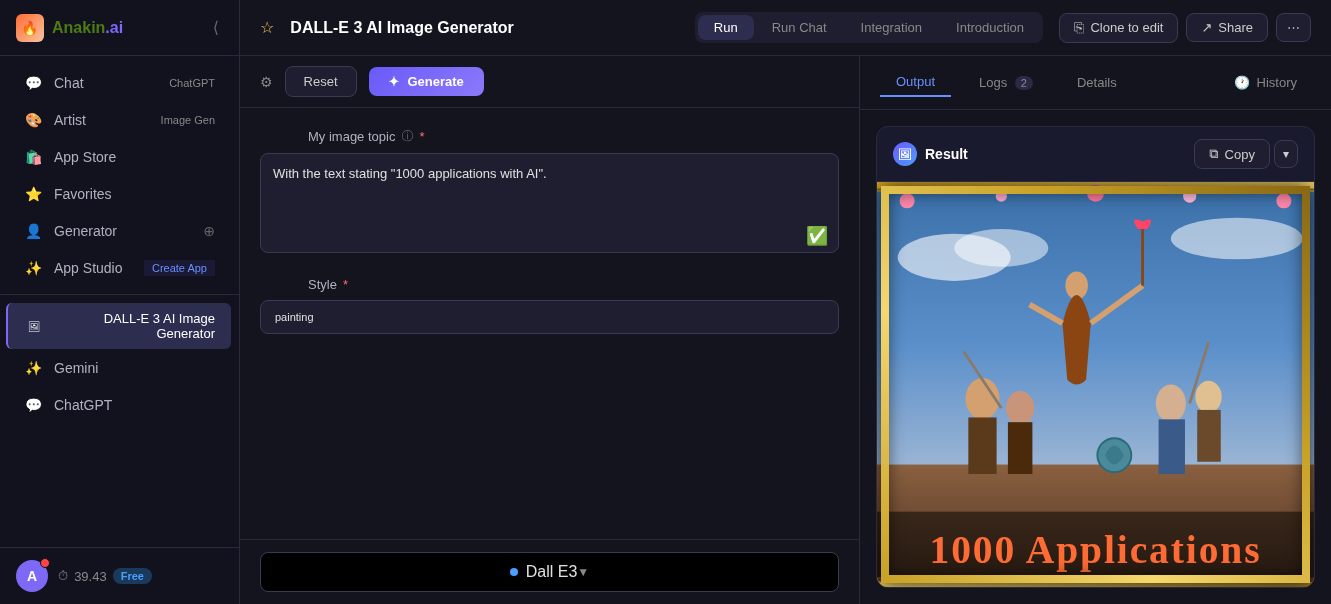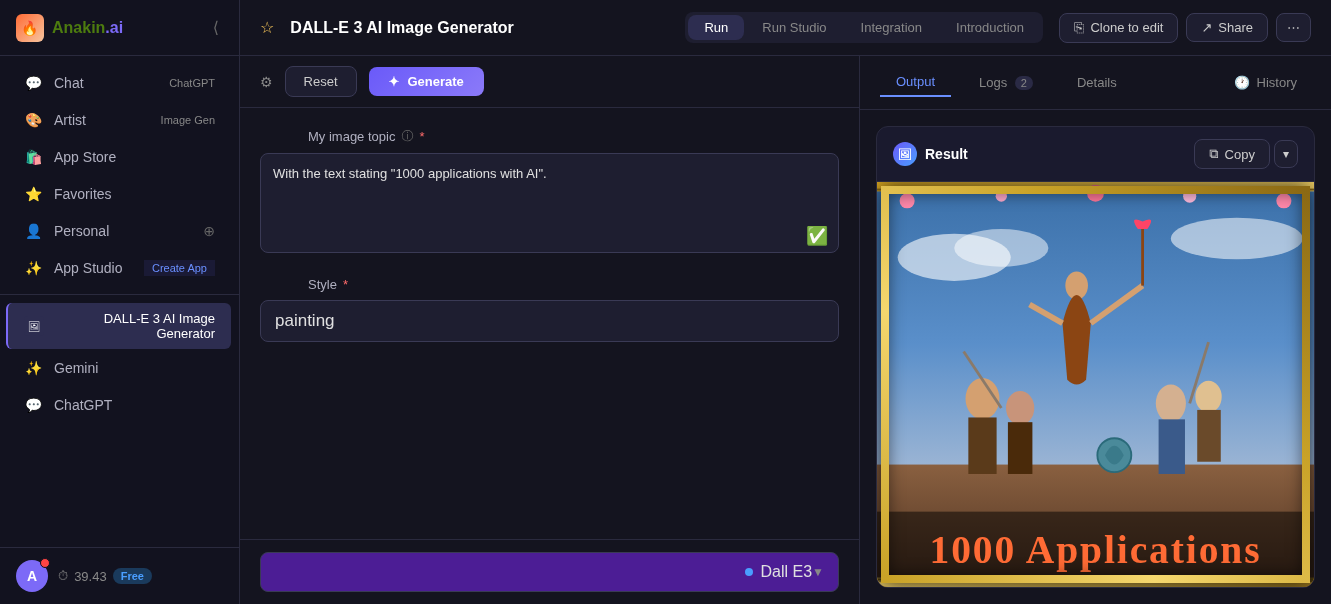--- a/index.html
+++ b/index.html
@@ -101,30 +101,30 @@
     .textarea-field {
       width: 100%; height: 100px; background: #1e1e30; border: 1px solid #3a3a55;
       border-radius: 8px; color: #e0e0e0; font-size: 13px; padding: 12px;
       resize: none; outline: none; font-family: inherit; position: relative;
     }
     .textarea-wrapper { position: relative; margin-bottom: 20px; }
     .textarea-check { position: absolute; bottom: 10px; right: 10px; font-size: 18px; }
 
     .style-input {
       width: 100%; background: #1e1e30; border: 1px solid #3a3a55;
-      border-radius: 8px; color: #e0e0e0; font-size: 17px; padding: 10px 14px;
+      border-radius: 8px; color: #e0e0e0; font-size: 11px; padding: 10px 14px;
       outline: none; font-family: inherit; margin-bottom: 20px;
     }
 
     .left-panel-footer {
       padding: 12px 20px; border-top: 1px solid #2a2a3e; background: #14141f;
     }
     .model-select-display {
-      display: flex; align-items: center; justify-content: flex-end;
-      background: #4c1d95; border: 1px solid #3a3a55; border-radius: 8px;
+      display: flex; align-items: center; justify-content: center;
+      background: #000000; border: 1px solid #3a3a55; border-radius: 8px;
       padding: 10px 14px; cursor: pointer;
     }
     .model-select-left { display: flex; align-items: center; gap: 8px; }
     .model-dot { width: 8px; height: 8px; background: #4a9eff; border-radius: 50%; }
     .chevron { color: #888; font-size: 12px; }
 
     
     .right-panel { flex: 1; display: flex; flex-direction: column; background: #14141f; }
     .right-panel-header {
       display: flex; align-items: center; padding: 12px 20px; border-bottom: 1px solid #2a2a3e;
@@ -226,21 +226,21 @@
     <div class="nav-item">
       <div class="nav-item-left">
         <div class="nav-icon">⭐</div>
         <span class="nav-label">Favorites</span>
       </div>
     </div>
 
     <div class="nav-personal-row">
       <div class="nav-item-left">
         <div class="nav-icon">👤</div>
-        <span class="nav-label">Personal</span>
+        <span class="nav-label">Generator</span>
       </div>
       <div class="personal-actions">
         <span>⊕</span>
       </div>
     </div>
 
     <div class="nav-item">
       <div class="nav-item-left">
         <div class="nav-icon">✨</div>
         <span class="nav-label">App Studio</span>
@@ -286,21 +286,21 @@
 </div>
 
 <div class="main">
 
   <div class="topbar">
     <span class="star-icon">☆</span>
     <span class="app-title">DALL-E 3 AI Image Generator</span>
 
     <div class="tab-group">
       <button class="tab-btn active">Run</button>
-      <button class="tab-btn">Run Studio</button>
+      <button class="tab-btn">Run Chat</button>
       <button class="tab-btn">Integration</button>
       <button class="tab-btn">Introduction</button>
     </div>
 
     <div class="topbar-actions">
       <button class="action-btn">
         <span>⎘</span>
         <span>Clone to edit</span>
       </button>
       <button class="action-btn">

